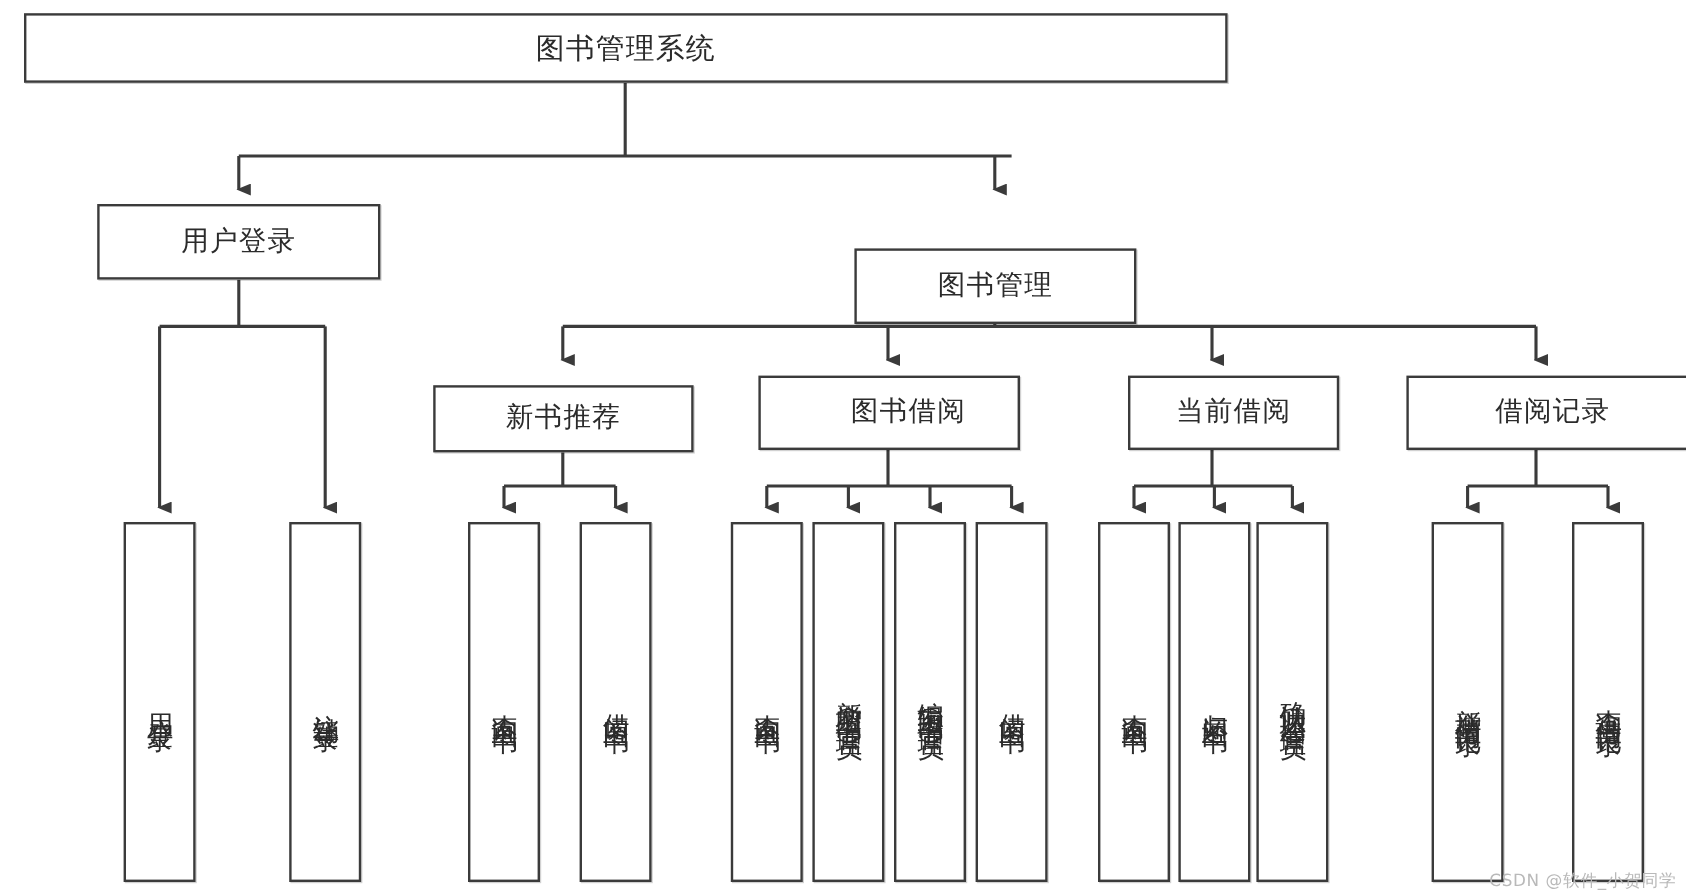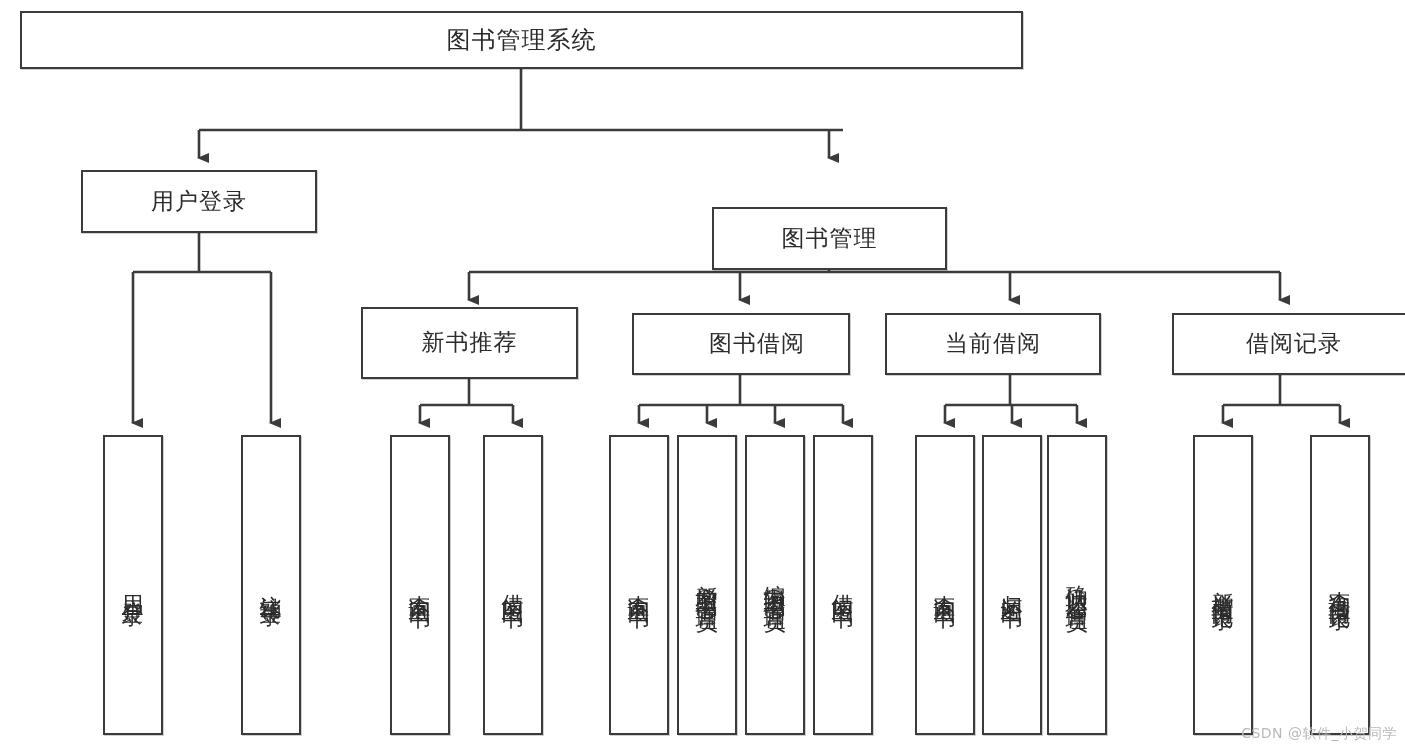--- a/index.html
+++ b/index.html
@@ -134,27 +134,27 @@
     <span class="lbl">图书管理系统</span>
   </div>
 
   <div class="node h" style="left:81px; top:170px; width:236px; height:63px;">
     <span class="lbl">用户登录</span>
   </div>
   <div class="node h" style="left:712px; top:170px; width:235px; height:63px;margin-top:37px;">
     <span class="lbl">图书管理</span>
   </div>
 
-  <div class="node h" style="left:361px; top:307px; width:217px; height:72px;">
+  <div class="node h" style="left:361px; top:321px; width:217px; height:56px;">
     <span class="lbl">新书推荐</span>
   </div>
   <div class="node h" style="left:632px; top:313px; width:218px; height:62px;padding-left:32px;">
     <span class="lbl">图书借阅</span>
   </div>
-  <div class="node h" style="left:885px; top:313px; width:216px; height:62px;">
+  <div class="node h" style="left:940px; top:313px; width:176px; height:62px;">
     <span class="lbl">当前借阅</span>
   </div>
   <div class="node h" style="left:1172px; top:313px; width:244px; height:62px;">
     <span class="lbl">借阅记录</span>
   </div>
 
   <div class="node v" style="left:103px; top:435px; width:60px; height:300px;">
     <span class="lbl">用户登录</span>
   </div>
   <div class="node v" style="left:241px; top:435px; width:60px; height:300px;">

